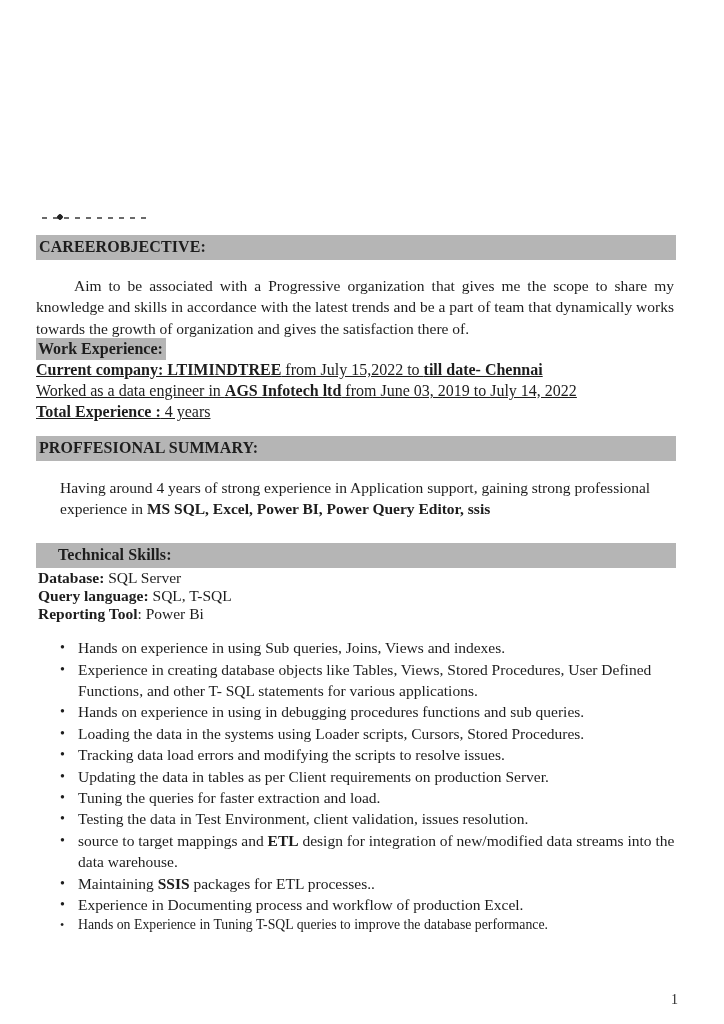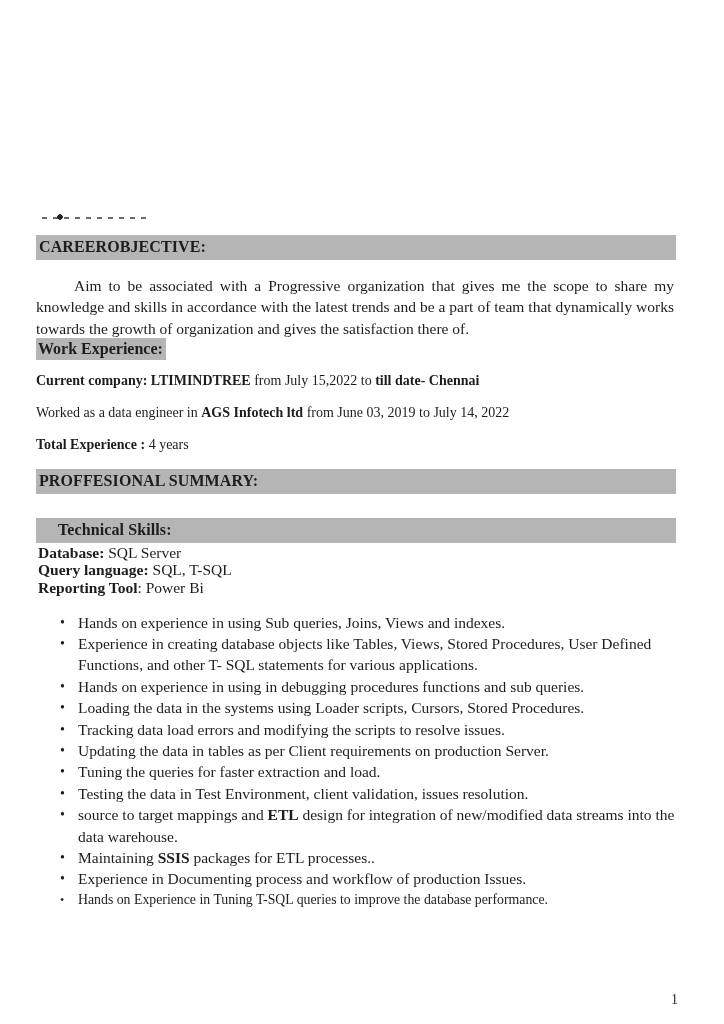--- a/index.html
+++ b/index.html
@@ -41,21 +41,21 @@
     text-align:justify;
     margin:15px 2px 0 0;
     text-indent:38px;
   }
 
   .wx-heading{
     font-size:16px;font-weight:bold;line-height:20px;
   }
   .wx-heading .hl{background:#b5b5b5;padding:2px 3px 3px 2px;}
 
-  .wx-line{font-size:14px;line-height:21.3px;margin-top:11px;}
+  .wx-line{font-size:16px;line-height:21.3px;margin-top:0;text-decoration:underline;}
 
   .summary-para{
     font-size:15.5px;line-height:21.3px;
     margin:16px 6px 0 0;
     padding-left:24px;
   }
 
   .skill-row{font-size:15.5px;line-height:17.6px;padding-left:2px;}
 
   ul.bullets{
@@ -102,38 +102,39 @@
     <div class="wx-heading">
       <span class="hl">Work Experience:</span>
     </div>
 
     <div class="wx-line"><b>Current company: LTIMINDTREE</b><span>  from July 15,2022 to </span><b>till date- Chennai</b></div>
     <div class="wx-line"><span>Worked as a data engineer in </span><b>AGS Infotech ltd</b><span> from June 03, 2019 to July 14, 2022</span></div>
     <div class="wx-line"><b>Total Experience :</b><span> 4 years</span></div>
 
     <div class="hbar bar-summary">PROFFESIONAL SUMMARY:</div>
 
+    <p class="summary-para"><span>Having around 4 years of strong experience in Application support, gaining strong professional experience in </span><b>MS SQL, Excel, Power BI, Power Query Editor, ssis</b></p>
 
     <div class="hbar bar-skills">Technical Skills:</div>
 
     <div class="skill-row"><b>Database:</b><span>  SQL Server</span></div>
     <div class="skill-row"><b>Query language:</b><span> SQL, T-SQL</span></div>
     <div class="skill-row"><b>Reporting Tool</b><span>: Power Bi</span></div>
 
     <ul class="bullets">
         <li><span>Hands on experience in using Sub queries, Joins, Views and indexes.</span></li>
         <li><span>Experience in creating database objects like Tables, Views, Stored Procedures, User Defined Functions, and other T- SQL statements for various applications.</span></li>
         <li><span>Hands on experience in using in debugging procedures functions and sub queries.</span></li>
         <li><span>Loading the data in the systems using Loader scripts, Cursors, Stored Procedures.</span></li>
         <li><span>Tracking data load errors and modifying the scripts to resolve issues.</span></li>
         <li><span>Updating the data in tables as per Client requirements on production Server.</span></li>
         <li><span>Tuning the queries for faster extraction and load.</span></li>
         <li><span>Testing the data in Test Environment, client validation, issues resolution.</span></li>
         <li><span>source to target mappings and </span><b>ETL</b><span> design for integration of new/modified data streams into the data warehouse.</span></li>
         <li><span>Maintaining </span><b>SSIS</b><span> packages for ETL processes..</span></li>
-        <li><span>Experience in Documenting process and workflow of production Issues.</span></li>
+        <li><span>Experience in Documenting process and workflow of production Excel.</span></li>
         <li class="small"><span>Hands on Experience in Tuning T-SQL queries to  improve the database performance.</span></li>
       </ul>
 
   </div>
 
   <div class="page-number">1</div>
 </div>
 
 </body></html>

